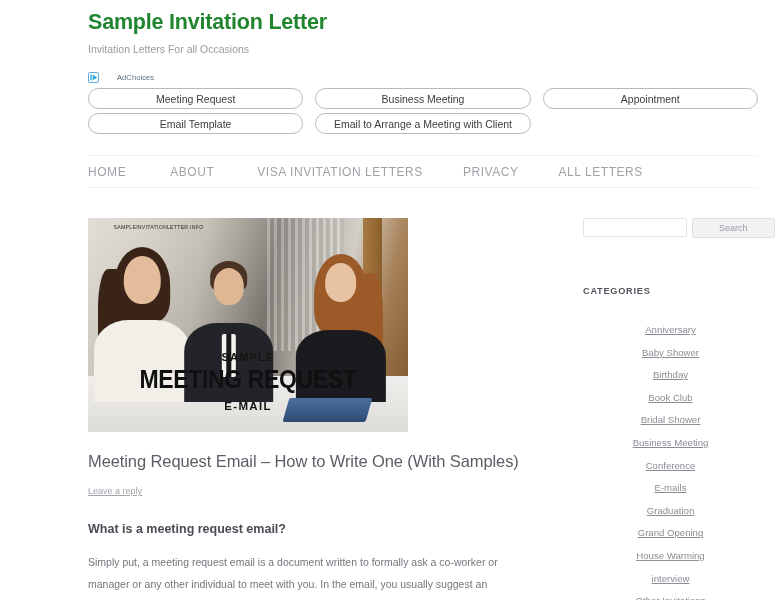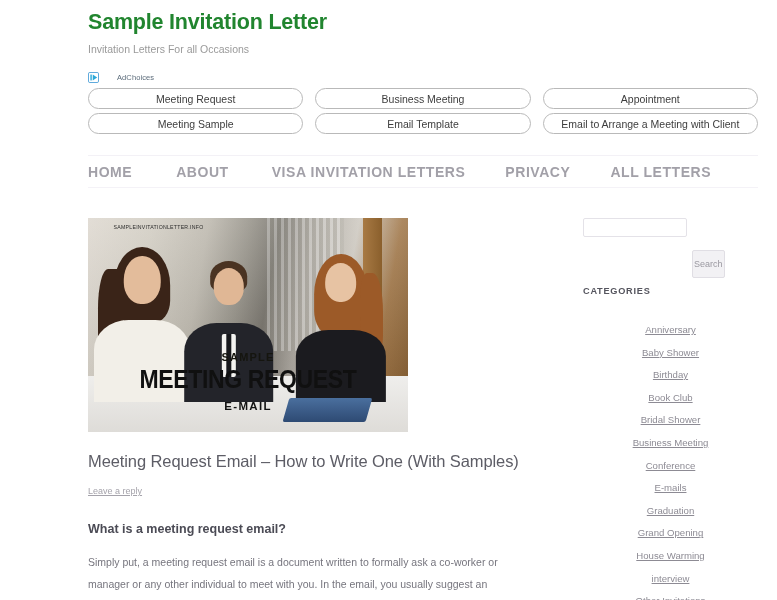--- a/index.html
+++ b/index.html
@@ -90,29 +90,28 @@
     position: absolute;
     left: 88px; top: 155px;
     width: 670px;
     height: 33px;
     border-top: 1px solid #f3f1f6;
     border-bottom: 1px solid #f4f2f7;
     display: flex;
     align-items: center;
   }
   .nav-item {
-    font-size: 14px;
+    font-size: 12px;
     letter-spacing: 0.55px;
     color: #a2a0a8;
     text-transform: uppercase;
     text-decoration: none;
     cursor: pointer;
     white-space: nowrap;
     font-family: "Liberation Sans", sans-serif;
-    font-weight: bold;
   }
   .nav-gap-1 { width: 44px; }
   .nav-gap-2 { width: 43px; }
   .nav-gap-3 { width: 40px; }
   .nav-gap-4 { width: 40px; }
 
   
   .content-col {
     position: absolute;
     left: 88px; top: 218px;
@@ -282,30 +281,29 @@
     border: 1px solid #e4e2e8;
     border-radius: 2px;
     background: #ffffff;
     font-size: 10px;
     color: #55555e;
     padding: 0 4px;
     outline: none;
     font-family: "Liberation Sans", sans-serif;
   }
   .search-button {
-    height: 28px;
-    padding: 0 1px;
+    height: 20px;
+    padding: 0 26px;
     border: 1px solid #e0dee4;
     border-radius: 2px;
     background: #f2f1f4;
     font-size: 9px;
     color: #9b99a1;
     cursor: pointer;
     font-family: "Liberation Sans", sans-serif;
-    margin-top: 32px;
   }
   .widget-title {
     margin: 48px 0 0 0;
     font-size: 9.2px;
     font-weight: bold;
     letter-spacing: 0.75px;
     color: #55555e;
     text-transform: uppercase;
   }
   .cat-list {
@@ -338,21 +336,20 @@
         <rect x="0.5" y="0.5" width="11" height="11" rx="1.5" fill="#ffffff" stroke="#4a9fd8" stroke-width="1"></rect>
         <rect x="2.6" y="2.8" width="1.5" height="6.4" fill="#2aa8d8"></rect>
         <polygon points="5.2,2.8 10,6 5.2,9.2" fill="#2aa8d8"></polygon>
       </svg>
       <span class="adchoices-label">AdChoices</span>
     </div>
     <div class="ad-grid">
       <div class="ad-pill">Meeting Request</div>
       <div class="ad-pill">Business Meeting</div>
       <div class="ad-pill">Appointment</div>
-      <div class="ad-pill">Meeting Sample</div>
       <div class="ad-pill">Email Template</div>
       <div class="ad-pill">Email to Arrange a Meeting with Client</div>
     </div>
   </div>
 
   <nav class="site-nav">
     <a class="nav-item">HOME</a>
     <span class="nav-gap-1"></span>
     <a class="nav-item">ABOUT</a>
     <span class="nav-gap-2"></span>

